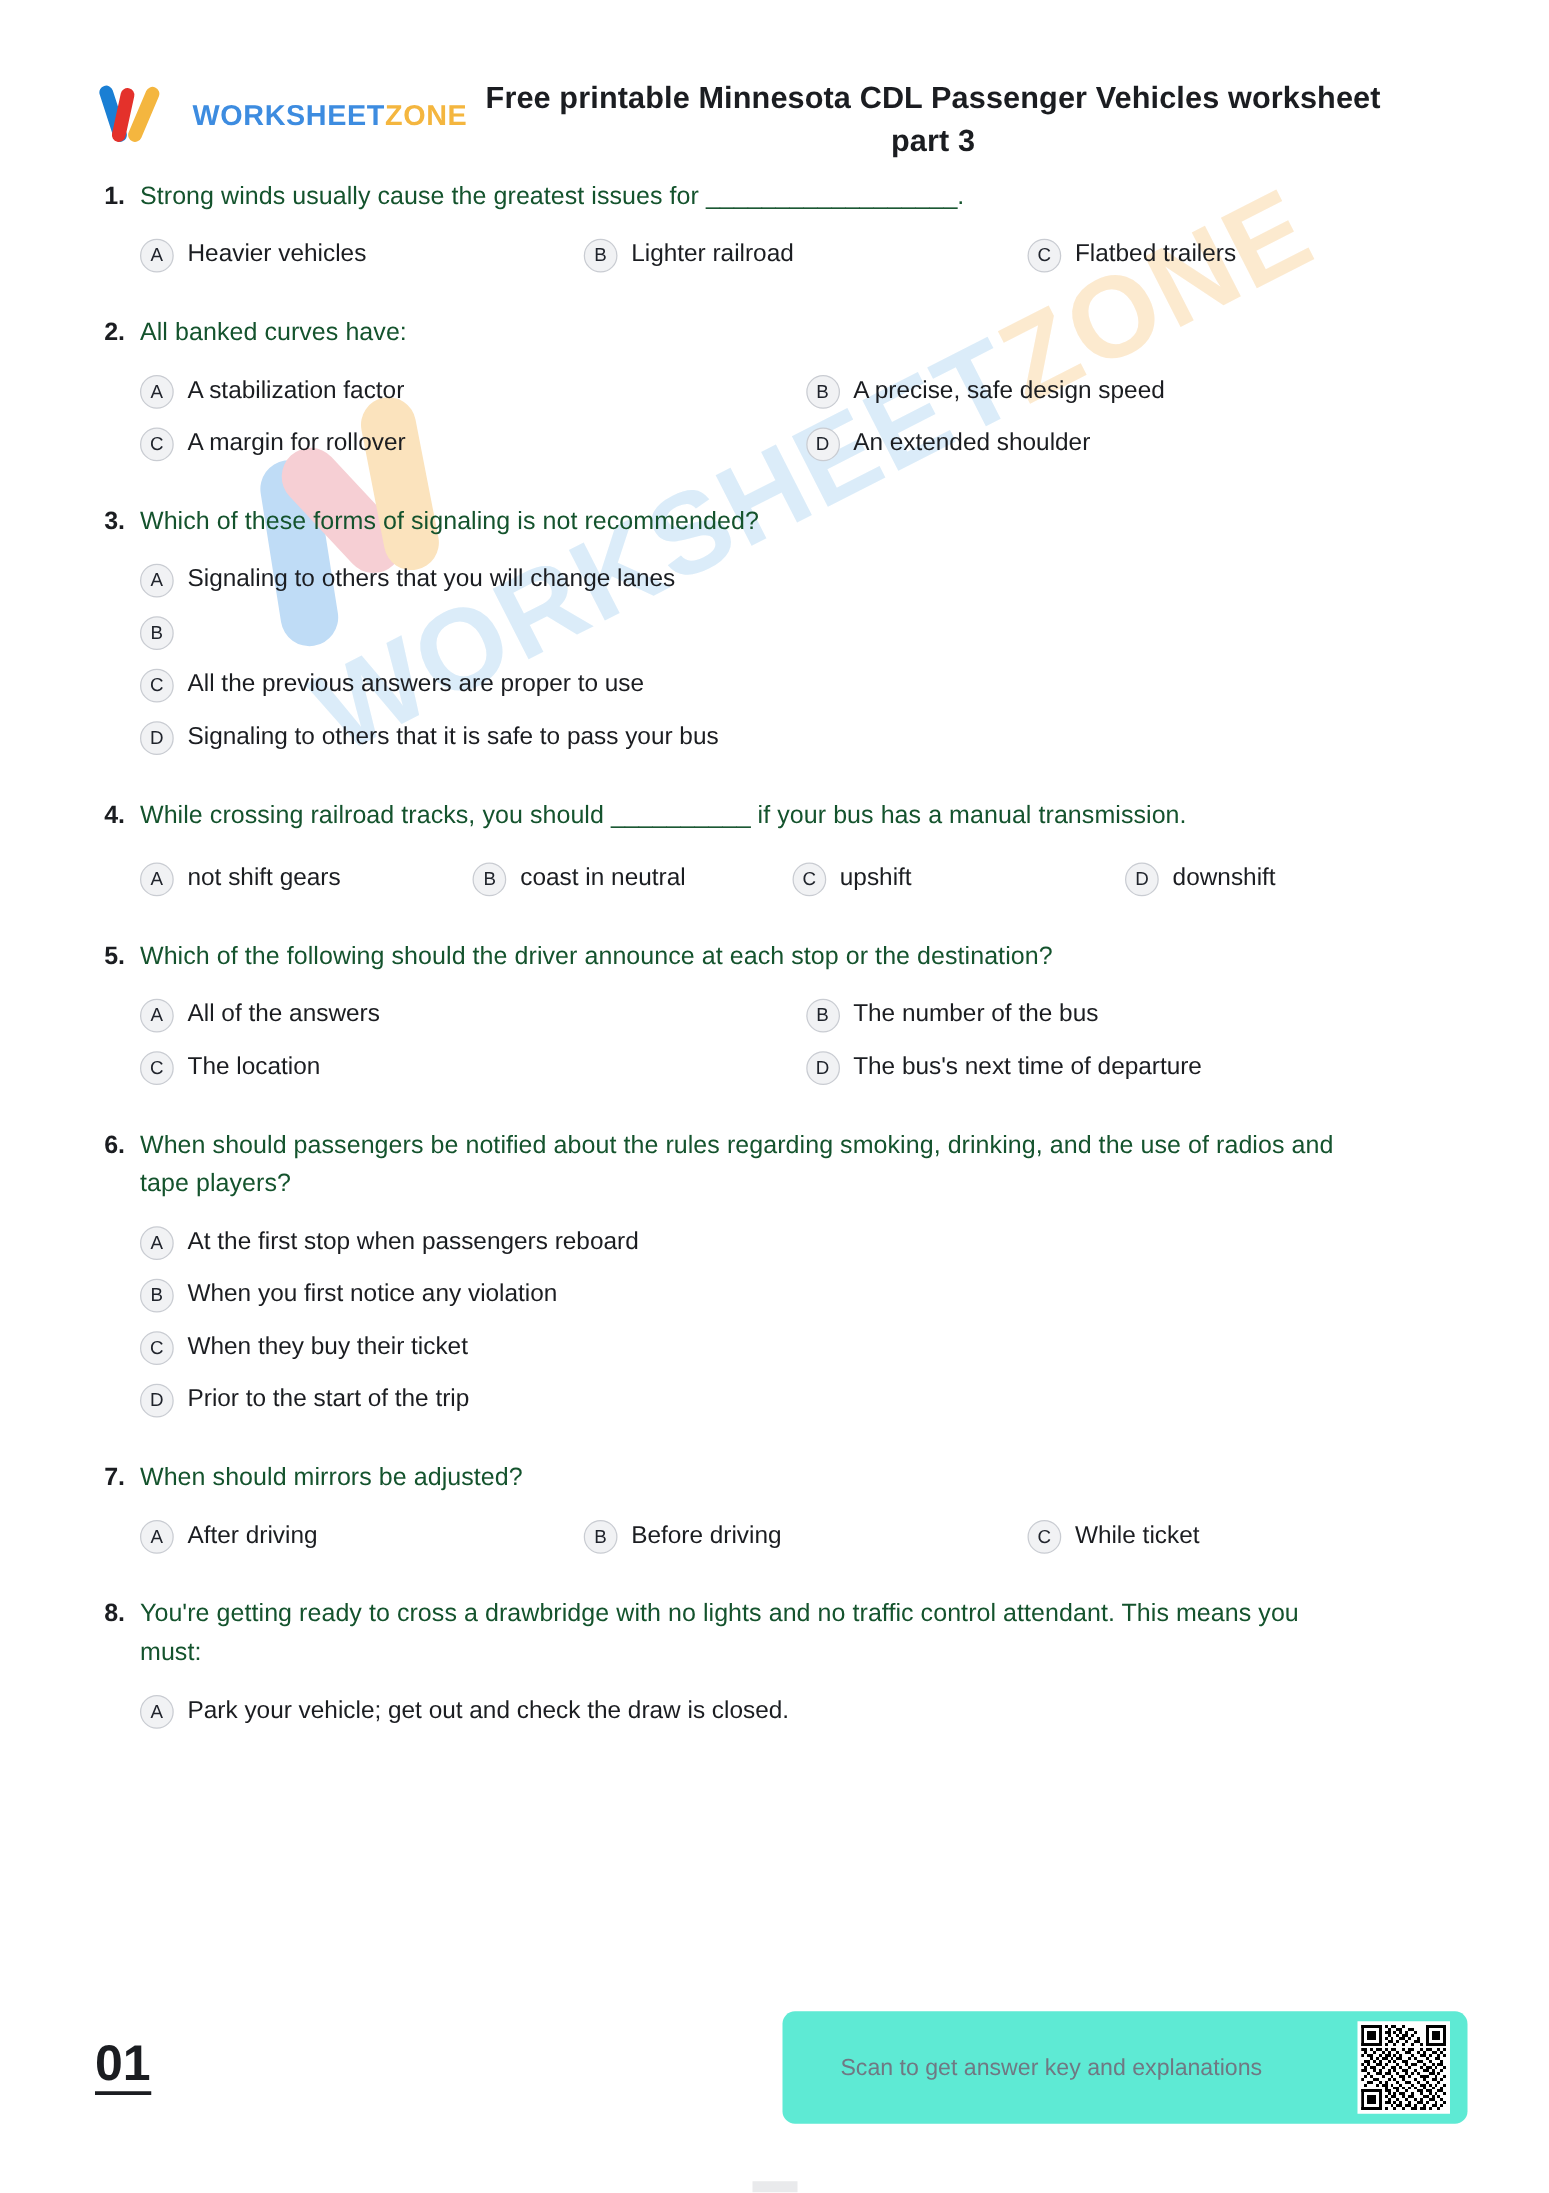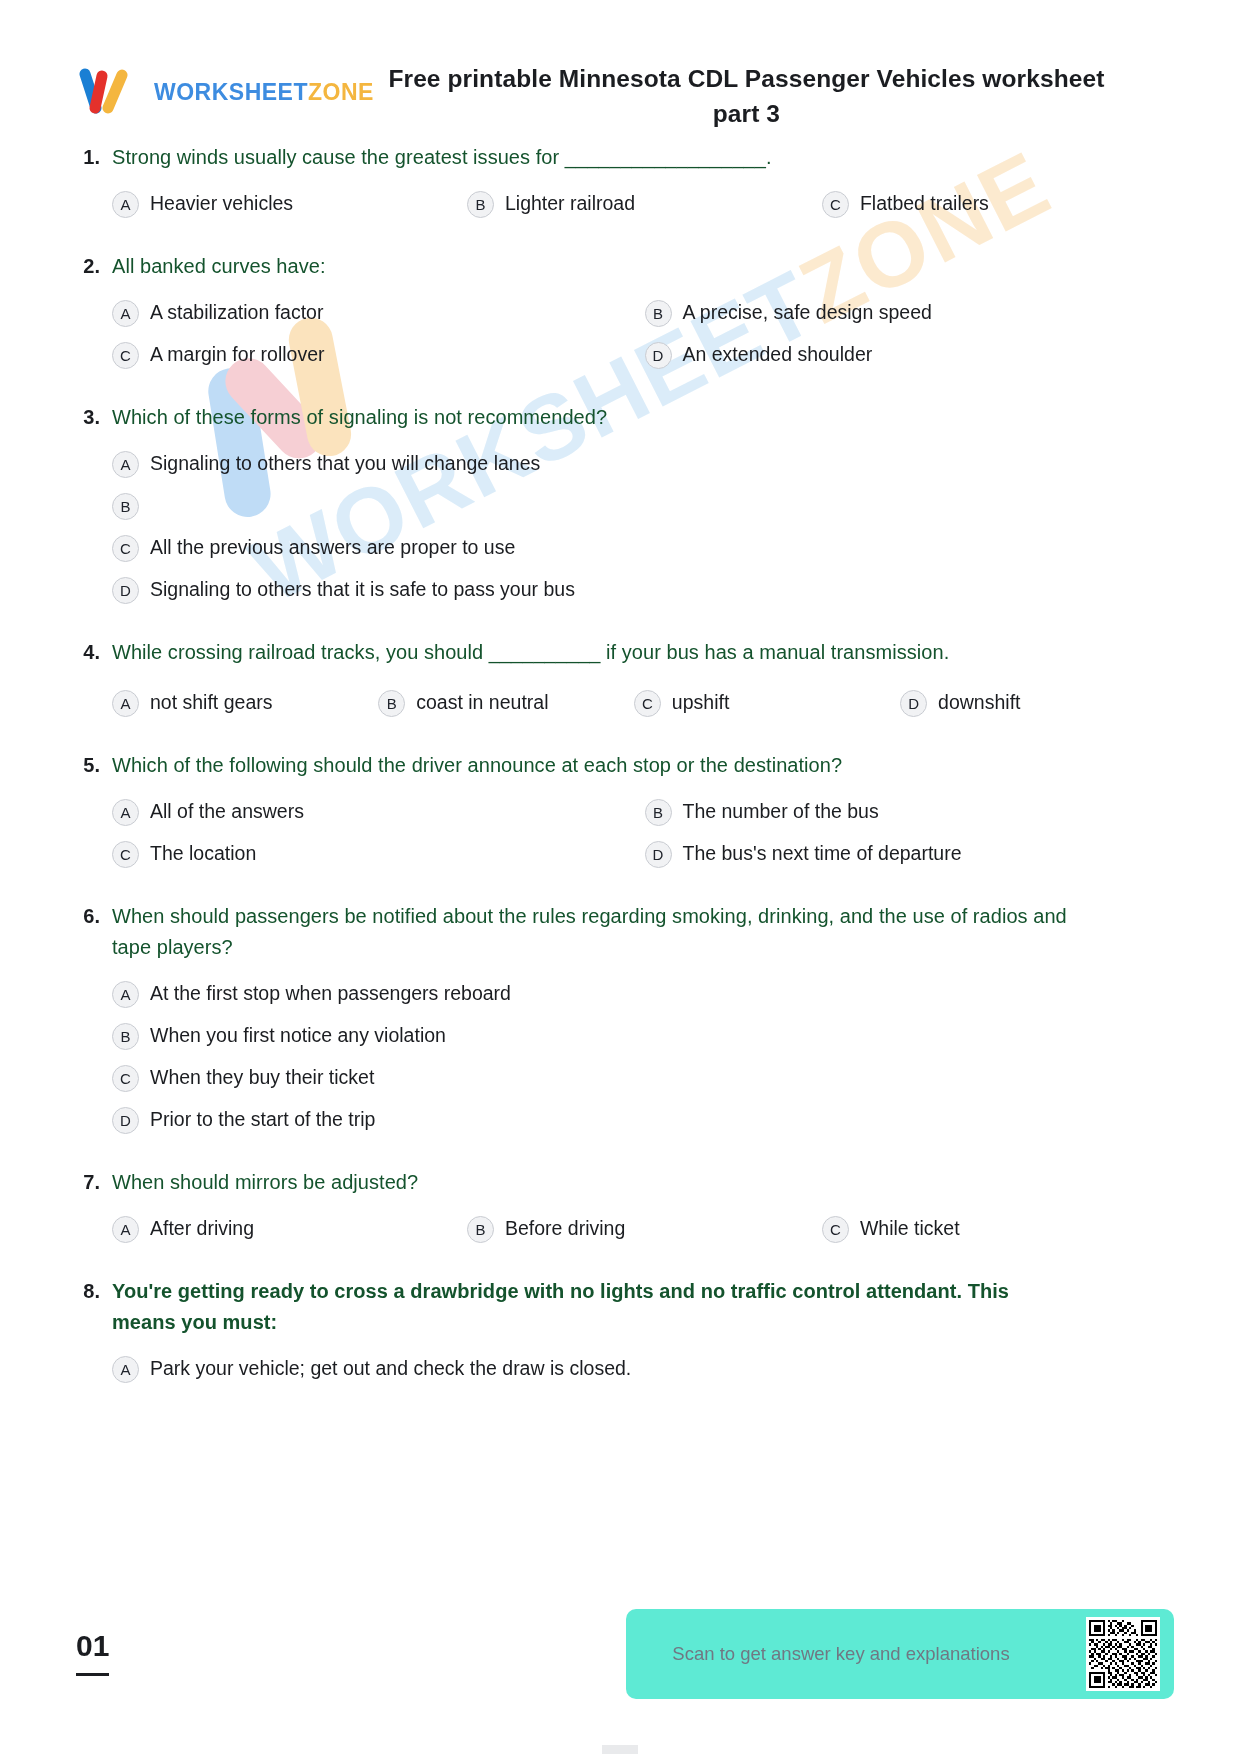--- a/index.html
+++ b/index.html
@@ -177,25 +177,25 @@
     left: 0;
     bottom: 0;
     width: 1239px;
     height: 200px;
     z-index: 3;
   }
   .page-no {
     position: absolute;
     left: 76px;
     bottom: 78px;
-    font-size: 30px;
+    font-size: 40px;
     font-weight: 700;
     color: #1b1d21;
     border-bottom: 3px solid #1b1d21;
-    padding-bottom: 12px;
+    padding-bottom: 2px;
     line-height: 1;
   }
   .scan-box {
     position: absolute;
     right: 65px;
     bottom: 55px;
     width: 548px;
     height: 90px;
     background: #5eead4;
     border-radius: 10px;
@@ -427,21 +427,21 @@
             <span class="opt-letter">C</span>
             <span class="opt-text">While ticket</span>
           </div>
         </div>
       </div>
     </div>
 
     <div class="q-block">
       <div class="q-num">8.</div>
       <div class="q-body">
-        <div class="q-text" style="max-width:950px;font-weight:bold;">You're getting ready to cross a drawbridge with no lights and no traffic control attendant. This means you must:</div>
+        <div class="q-text" style="max-width:950px;">You're getting ready to cross a drawbridge with no lights and no traffic control attendant. This means you must:</div>
         <div class="opts cols-1">
           <div class="opt">
             <span class="opt-letter">A</span>
             <span class="opt-text">Park your vehicle; get out and check the draw is closed.</span>
           </div>
         </div>
       </div>
     </div>
 
   </div>

